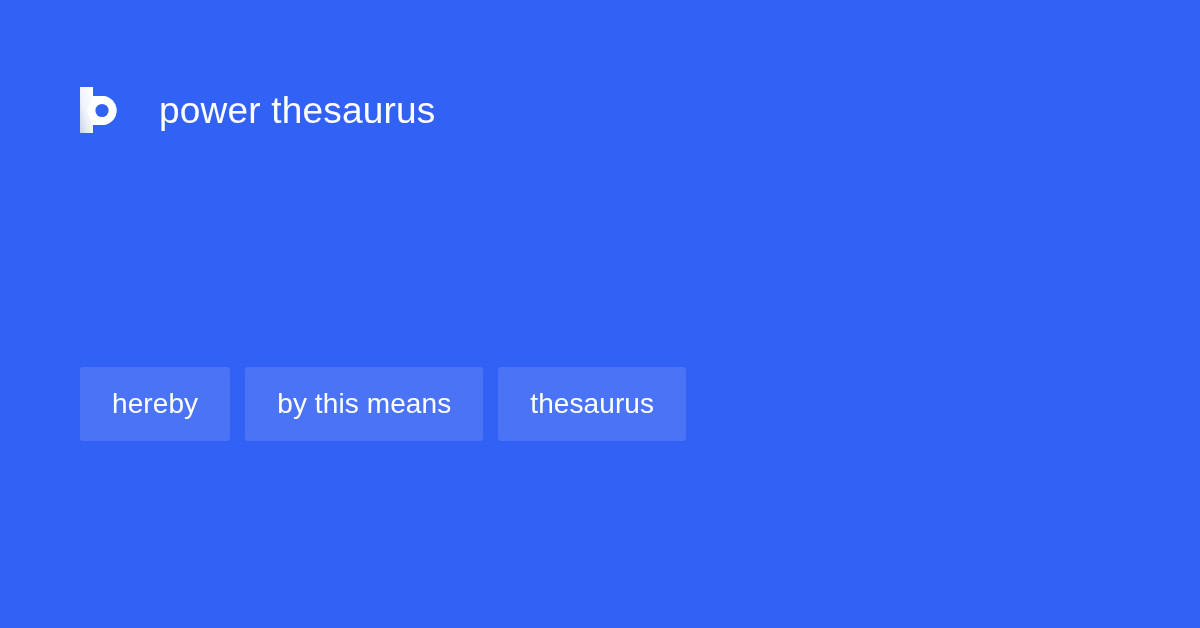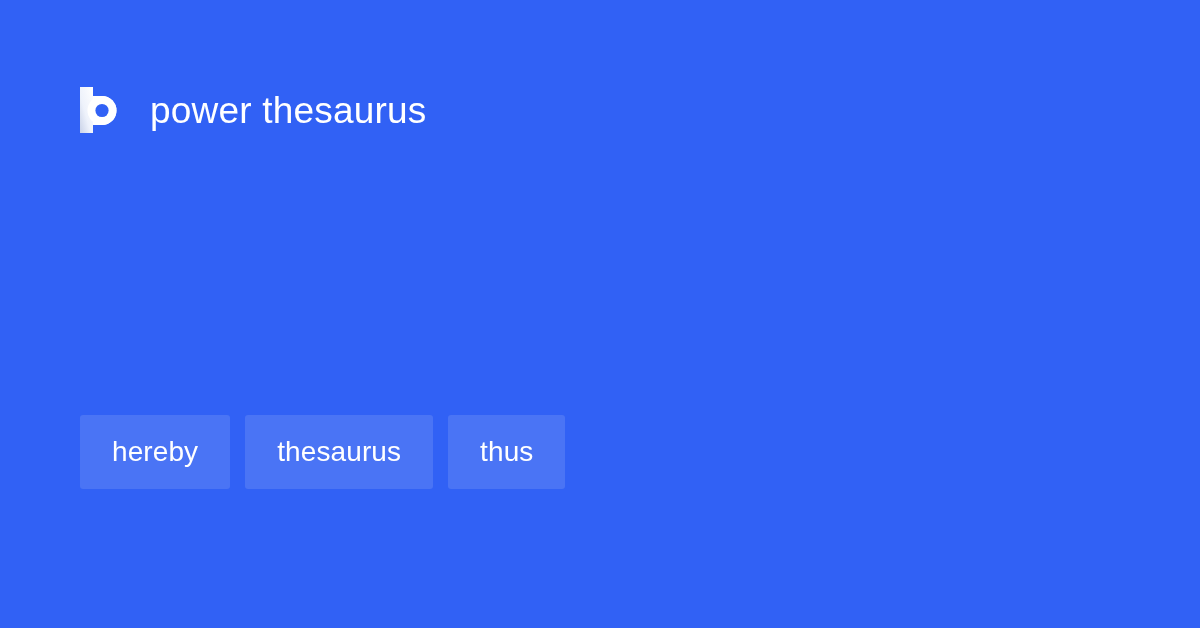--- a/index.html
+++ b/index.html
@@ -24,20 +24,21 @@
   }
 
   
   .brand {
     position: absolute;
     left: 80px;
     top: 84px;
     display: flex;
     align-items: center;
     height: 52px;
+    gap: 9px;
   }
 
   .brand-mark {
     width: 44px;
     height: 46px;
     margin-right: 26px;
     flex: 0 0 auto;
     display: block;
   }
 
@@ -84,21 +85,20 @@
     box-sizing: border-box;
     display: flex;
     align-items: center;
     justify-content: center;
     padding: 0 32px;
     font-size: 28px;
     font-weight: 400;
     line-height: 1;
     white-space: nowrap;
     letter-spacing: 0.1px;
-    margin-top: 48px;
   }
 </style>
 </head>
 <body>
 
 <div class="page">
 
   <div class="brand">
     <svg class="brand-mark" viewBox="0 0 44 46" aria-hidden="true">
       <defs>
@@ -115,17 +115,17 @@
       <circle cx="22" cy="23.5" r="14.5" fill="#ffffff"></circle>
 
       <circle cx="22" cy="23.5" r="6.6" fill="#3161f5"></circle>
     </svg>
     <span class="brand-name">power thesaurus</span>
   </div>
 
 
   <div class="chips">
     <div class="chip">hereby</div>
+    <div class="chip">by this means</div>
     <div class="chip">thesaurus</div>
-    <div class="chip">thus</div>
   </div>
 
 </div>
 
 </body></html>

